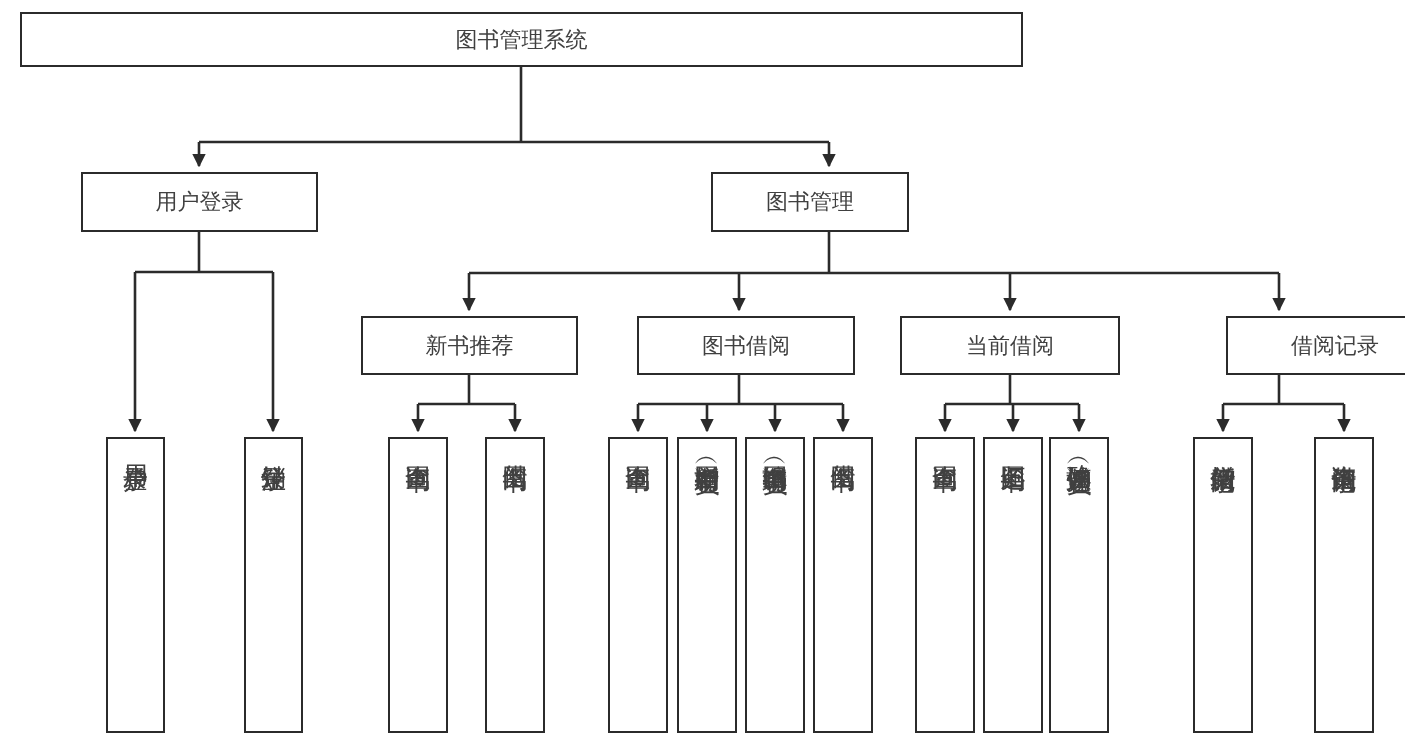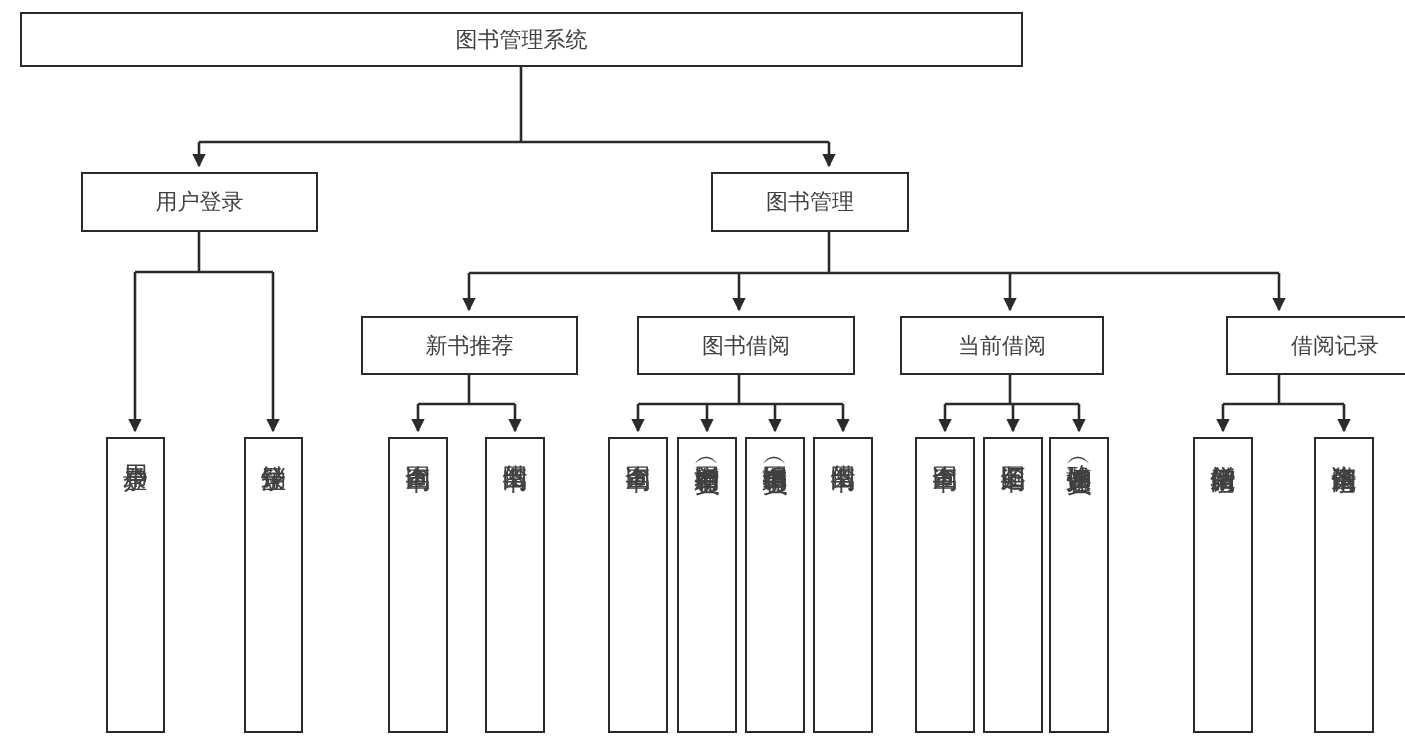--- a/index.html
+++ b/index.html
@@ -133,21 +133,21 @@
   <div class="node horizontal" style="left:711px;top:172px;width:198px;height:60px;">
     <span class="node-label">图书管理</span>
   </div>
 
   <div class="node horizontal" style="left:361px;top:316px;width:217px;height:59px;">
     <span class="node-label">新书推荐</span>
   </div>
   <div class="node horizontal" style="left:630px;top:316px;width:218px;height:59px;margin-left:7px;">
     <span class="node-label">图书借阅</span>
   </div>
-  <div class="node horizontal" style="left:900px;top:316px;width:204px;height:59px;">
+  <div class="node horizontal" style="left:900px;top:316px;width:220px;height:59px;">
     <span class="node-label">当前借阅</span>
   </div>
   <div class="node horizontal" style="left:1226px;top:316px;width:218px;height:59px;">
     <span class="node-label">借阅记录</span>
   </div>
 
   <div class="node vertical" style="left:106px;top:437px;width:59px;height:296px;">
     <span class="node-label">用户登录</span>
   </div>
   <div class="node vertical" style="left:244px;top:437px;width:59px;height:296px;">

